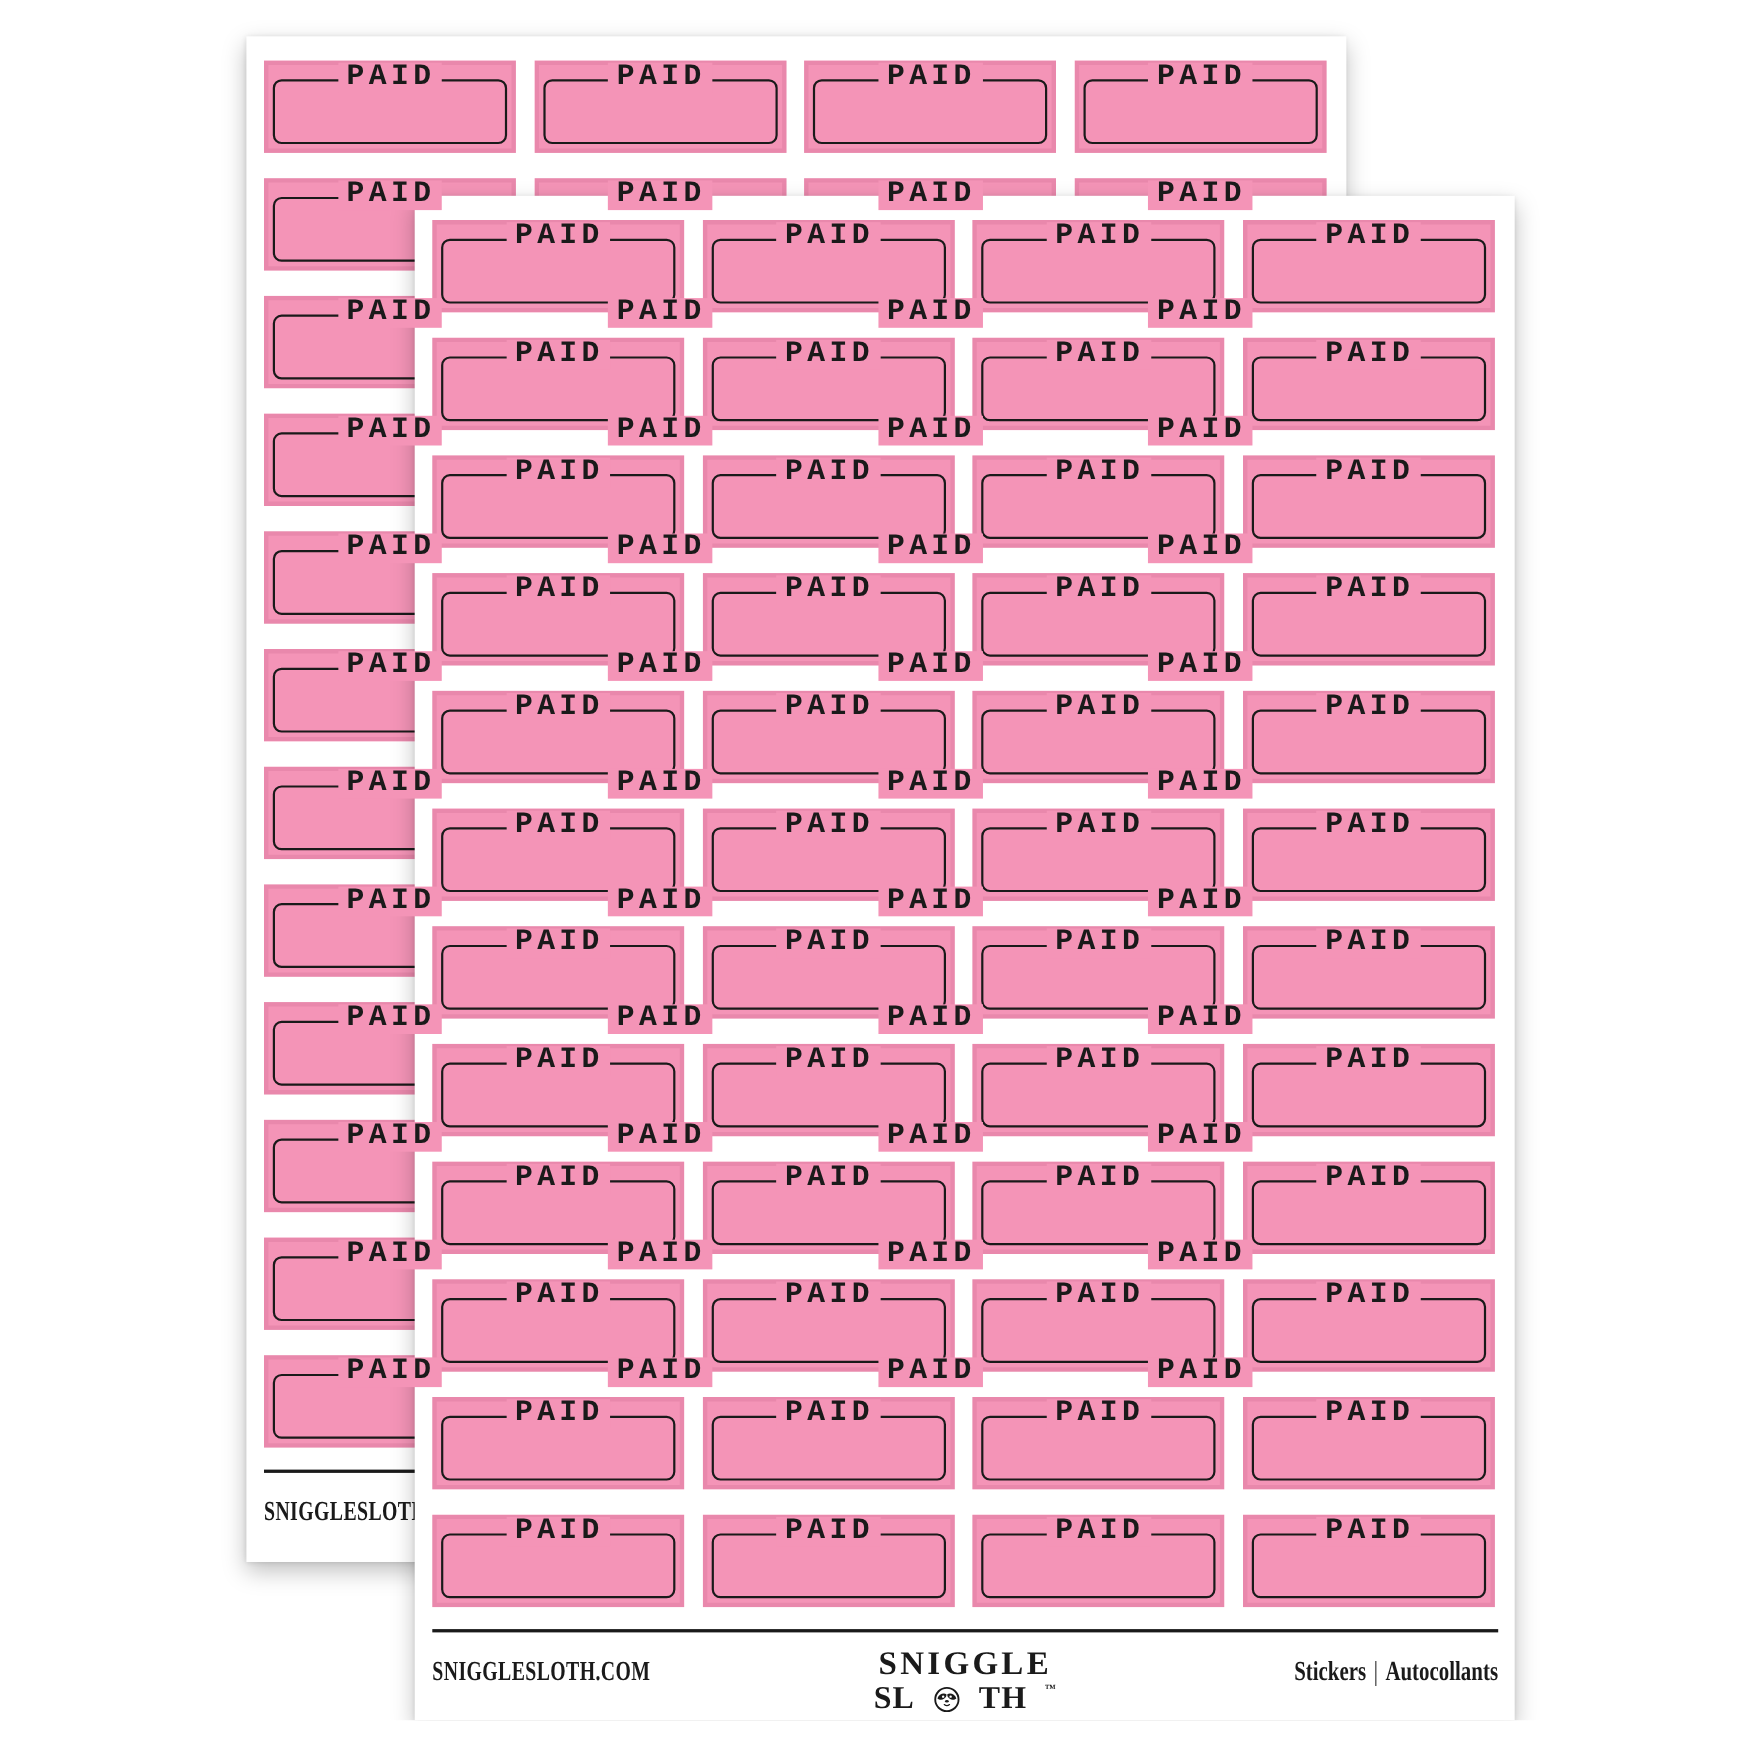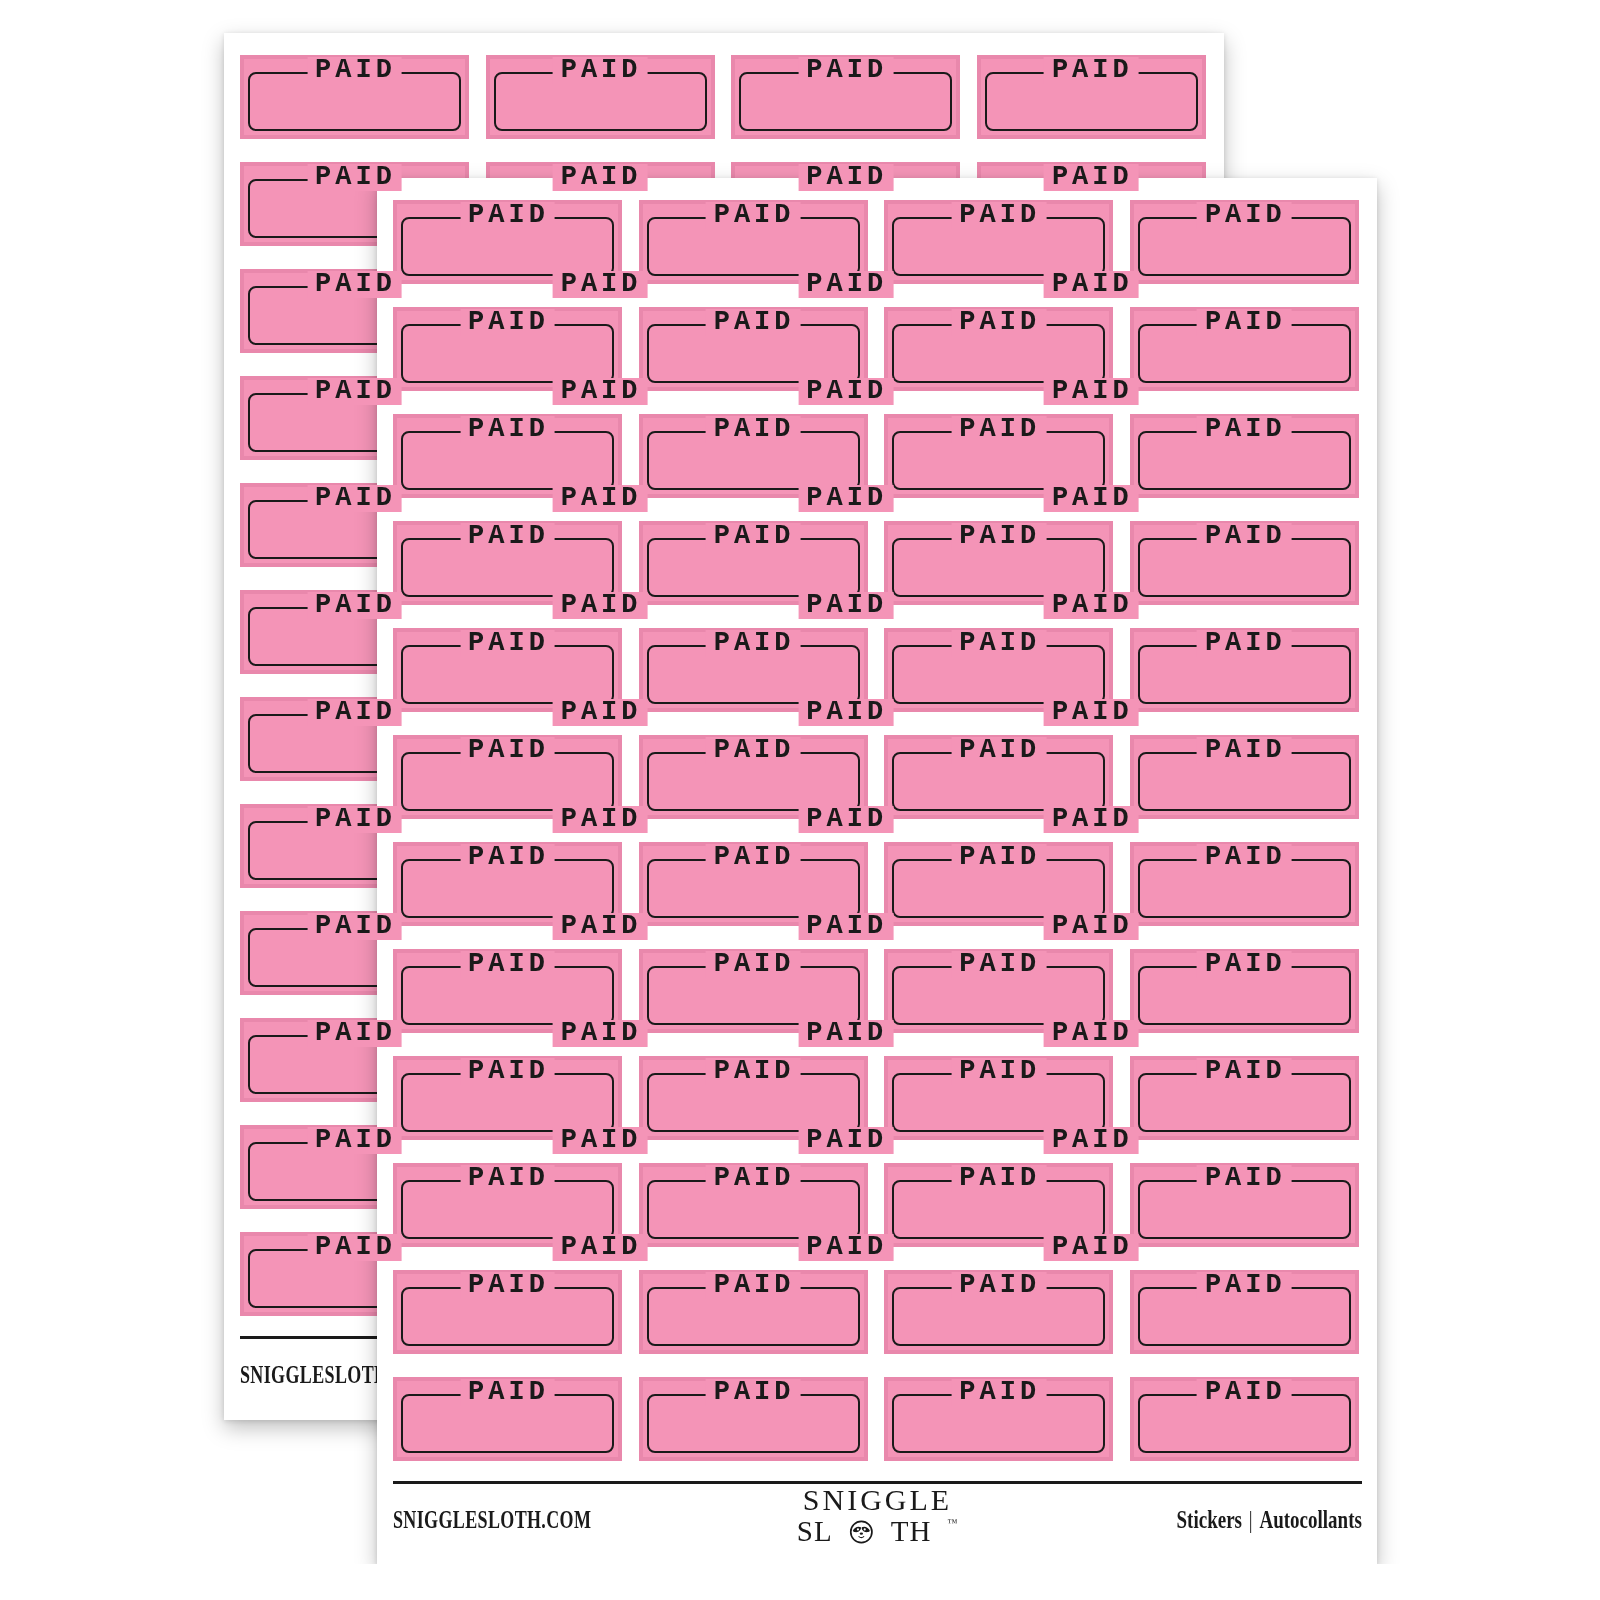--- a/index.html
+++ b/index.html
@@ -107,23 +107,23 @@
     white-space: nowrap;
   }
   .lang .bar {
     font-weight: 400;
     padding: 0 9px;
   }
   .brand {
     position: absolute;
     left: 50%;
     transform: translateX(-50%);
-    top: 3px;
+    top: 16px;
     text-align: center;
-    font-weight: 400;
+    font-weight: 700;
     white-space: nowrap;
   }
   .brand .l1 {
     display: block;
     font-size: 30px;
     line-height: 31px;
     letter-spacing: 3px;
   }
   .brand .l2 {
     display: flex;

